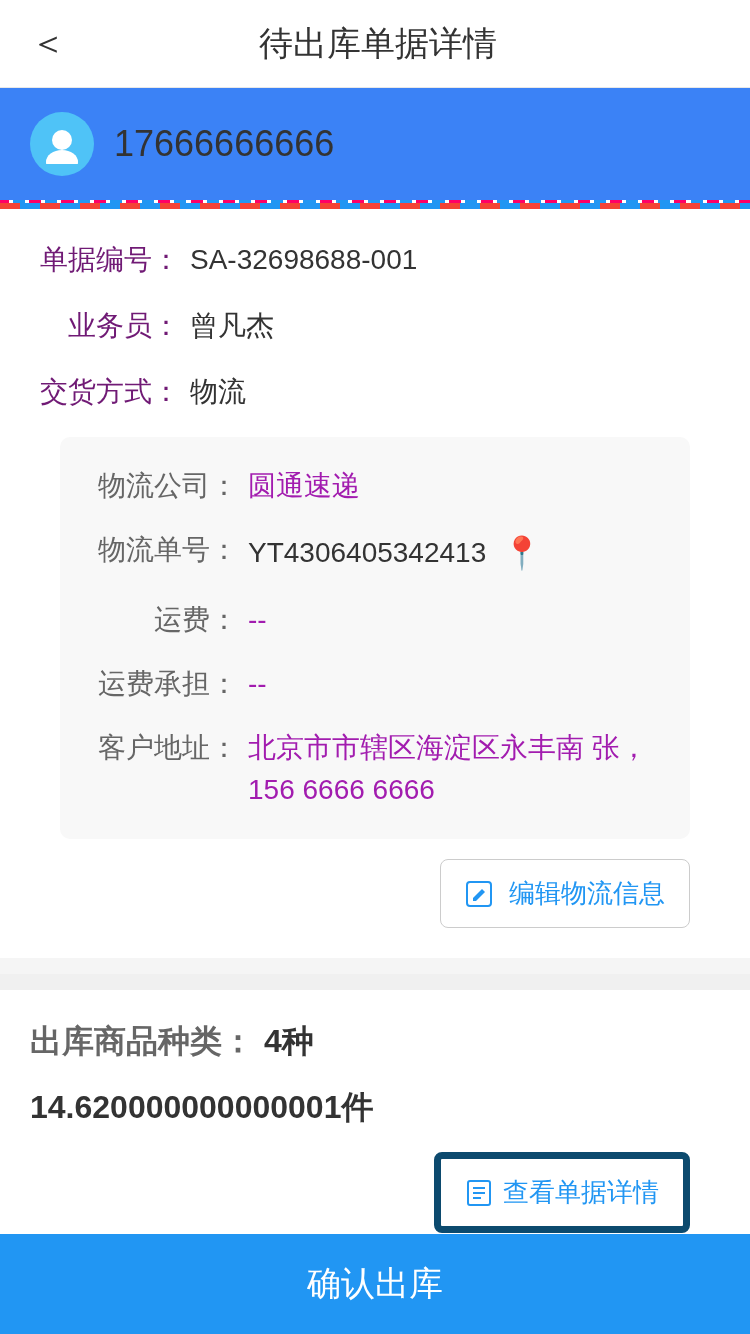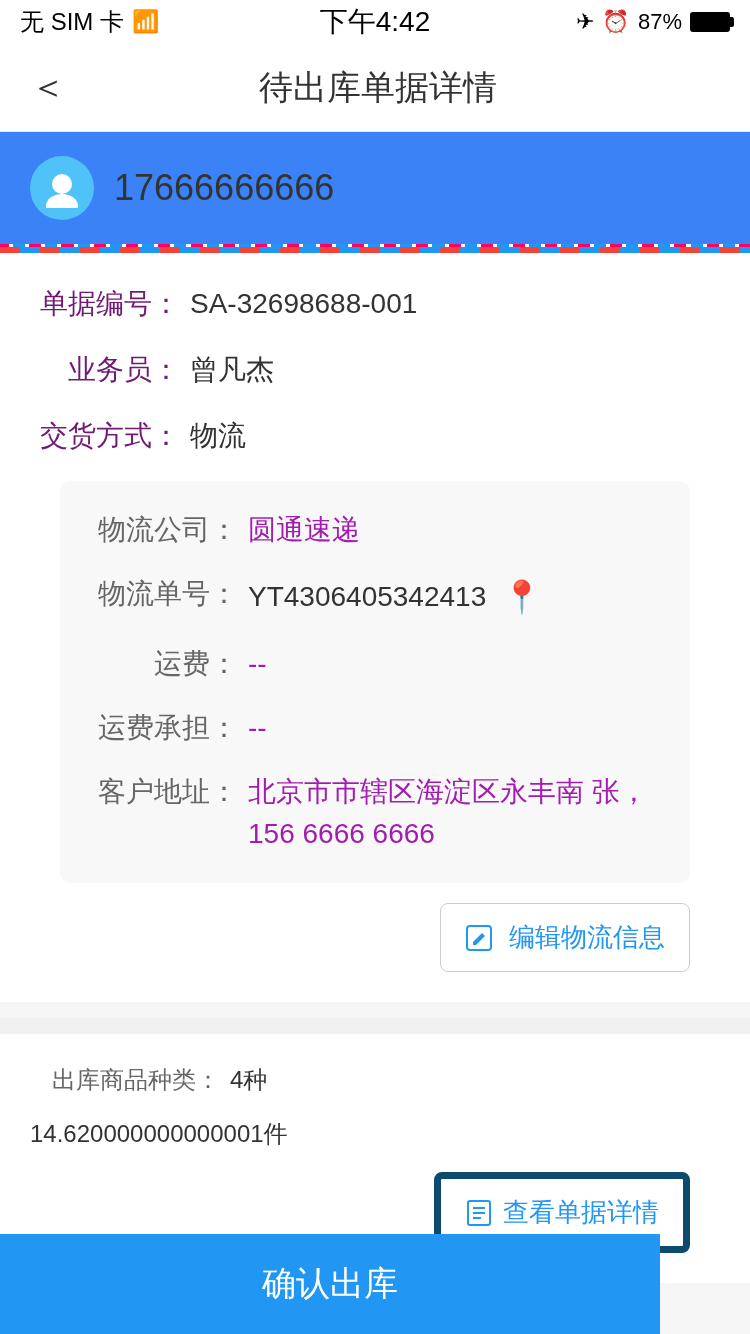--- a/index.html
+++ b/index.html
@@ -213,21 +213,22 @@
 
     
     .product-section {
       background: #fff;
       padding: 30px 30px;
     }
     .product-row {
       display: flex;
       align-items: center;
       margin-bottom: 22px;
-      font-size: 24px;
+      font-size: 32px;
+      font-weight: bold;
     }
     .product-row:last-child { margin-bottom: 0; }
     .product-label {
       color: #666;
       min-width: 200px;
       text-align: right;
       padding-right: 10px;
     }
     .product-value {
       color: #333;
@@ -257,21 +258,21 @@
       flex: 1;
       background: #f5f5f5;
       min-height: 180px;
     }
 
     
     .confirm-btn-container {
       position: fixed;
       bottom: 0;
       left: 0;
-      width: 660px;
+      width: 750px;
       background: #2196f3;
       padding: 0;
     }
     .confirm-btn {
       width: 100%;
       height: 100px;
       background: #2196f3;
       border: none;
       font-size: 34px;
       color: #fff;
@@ -284,33 +285,20 @@
 
     .page-content {
       padding-bottom: 100px;
     }
   </style>
 </head>
 <body>
 
 <div class="page-content">
 
-  <div class="status-bar">
-    <div class="status-left">
-      <span>无 SIM 卡</span>
-      <span class="wifi-icon">📶</span>
-    </div>
-    <div class="status-center">下午4:42</div>
-    <div class="status-right">
-      <span>✈</span>
-      <span>⏰</span>
-      <span>87%</span>
-      <span class="battery-icon"></span>
-    </div>
-  </div>
 
   <div class="nav-bar">
     <span class="nav-back">＜</span>
     <span class="nav-title">待出库单据详情</span>
   </div>
 
   <div class="customer-header">
     <div class="customer-avatar">
       <svg width="40" height="40" viewBox="0 0 40 40">
         <circle cx="20" cy="16" r="10" fill="white"></circle>

